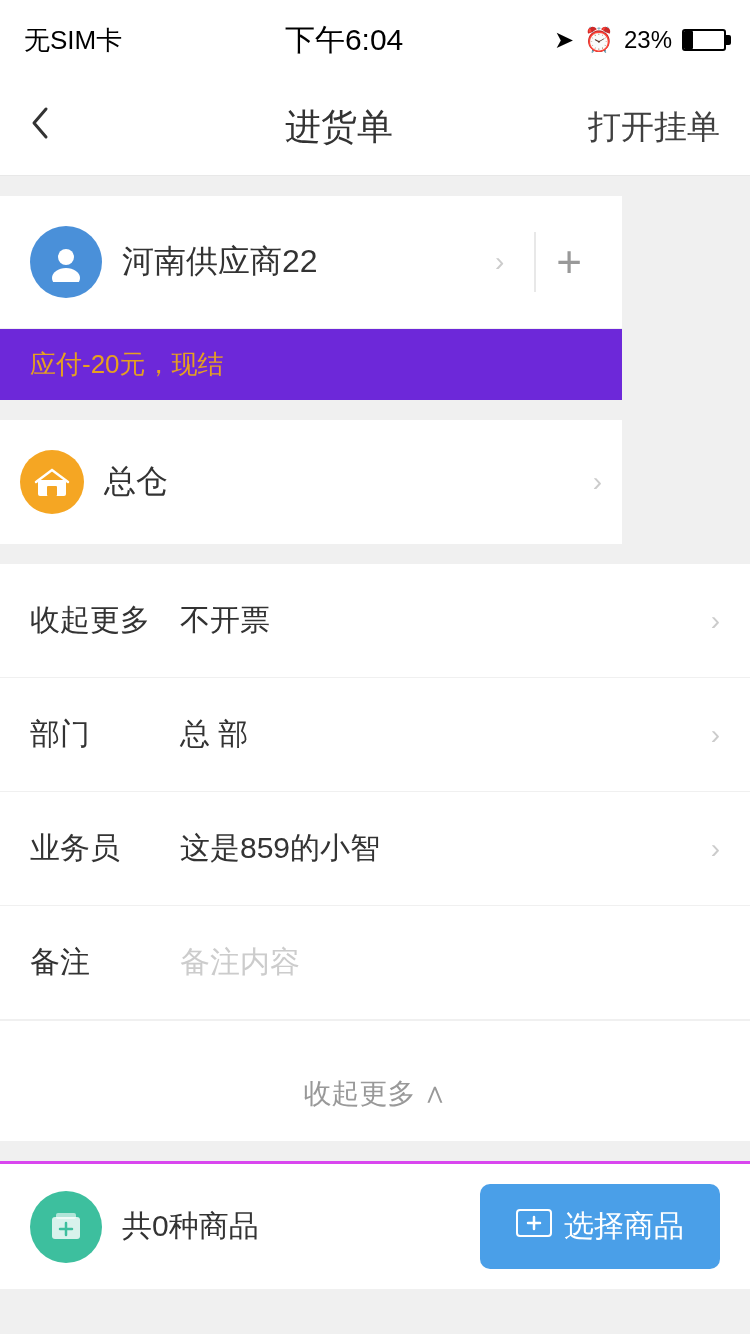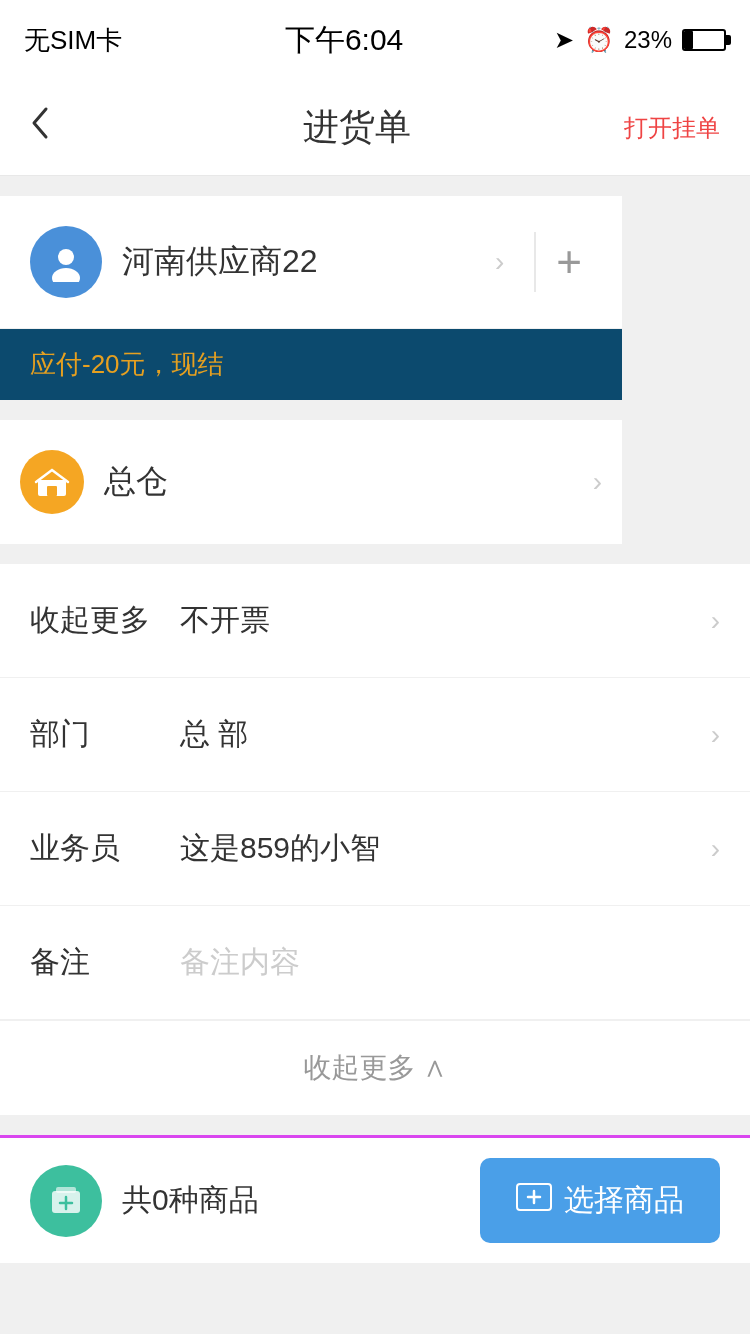--- a/index.html
+++ b/index.html
@@ -59,22 +59,22 @@
       color: #333;
       cursor: pointer;
       width: 60px;
     }
     .nav-title {
       font-size: 36px;
       font-weight: 500;
       color: #333;
     }
     .nav-action {
-      font-size: 24px;
-      color: #ef4444;
+      font-size: 33px;
+      color: #404040;
       cursor: pointer;
     }
 
     
     .section-gap {
       width: 750px;
       height: 20px;
       background: #f0f0f0;
     }
 
@@ -122,21 +122,21 @@
     }
     .divider-v {
       width: 2px;
       height: 60px;
       background: #e8e8e8;
       margin: 0 10px;
     }
 
     
     .notice-bar {
-      background: #0c4a6e;
+      background: #6d28d9;
       padding: 18px 30px;
       font-size: 26px;
       color: #e6a020;
     }
 
     
     .warehouse-row {
       display: flex;
       align-items: center;
       padding: 30px 20px;
@@ -202,20 +202,21 @@
       background: #fff;
       display: flex;
       align-items: center;
       justify-content: center;
       padding: 28px 30px;
       border-top: 1px solid #f0f0f0;
     }
     .collapse-text {
       font-size: 28px;
       color: #999;
+      margin-top: 26px;
     }
 
     
     .product-bar {
       background: #fff;
       display: flex;
       align-items: center;
       padding: 20px 30px;
       margin-top: 0;
       border-top: 3px solid #d946ef;

